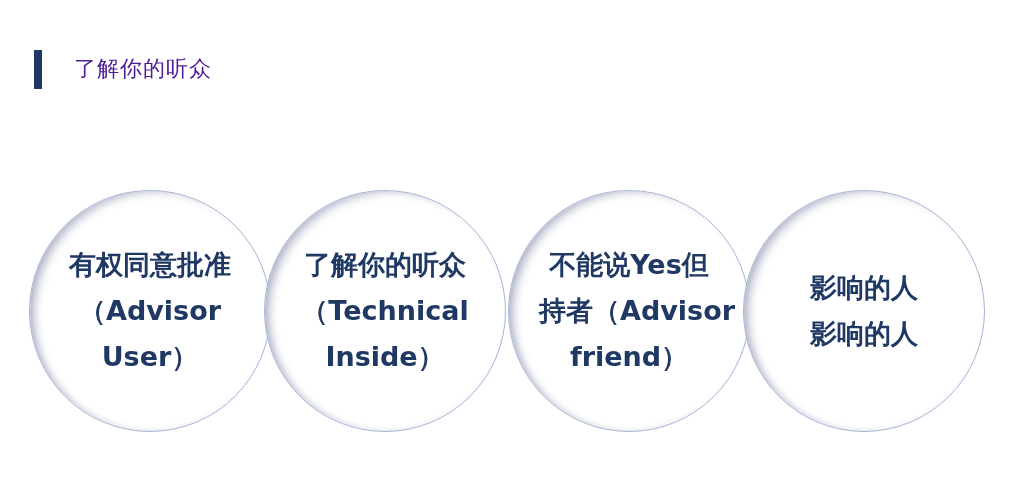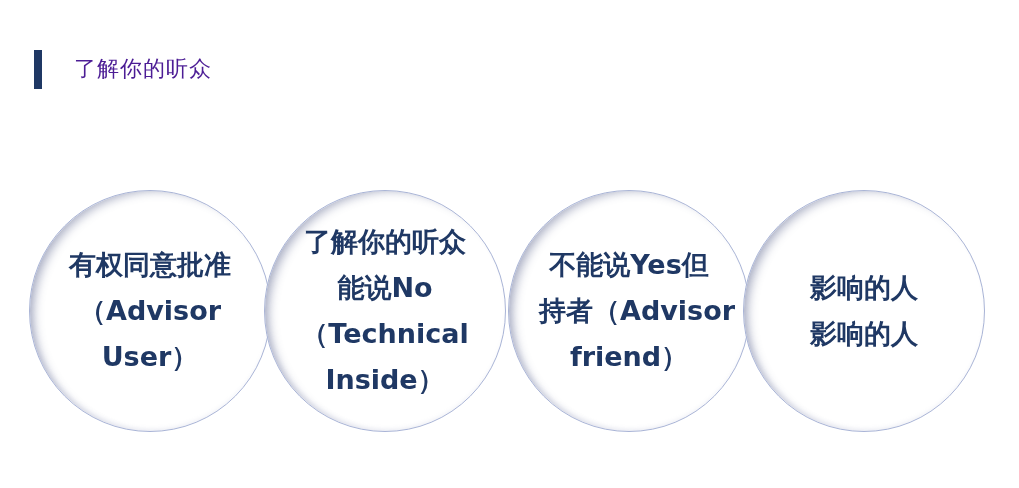--- a/index.html
+++ b/index.html
@@ -72,21 +72,20 @@
   <div class="circle-text">
     <span class="line">有权同意批准</span>
     <span class="line">（Advisor</span>
     <span class="line">User）</span>
   </div>
 </div>
 
 <div class="circle" style="left:264px; top:190px;">
   <div class="circle-text" style="line-height:46px;">
     <span class="line">了解你的听众</span>
-    <span class="line">能说No</span>
     <span class="line">（Technical</span>
     <span class="line">Inside）</span>
   </div>
 </div>
 
 <div class="circle" style="left:508px; top:190px;">
   <div class="circle-text">
     <span class="line">不能说Yes但</span>
     <span class="line">持者（Advisor</span>
     <span class="line">friend）</span>

